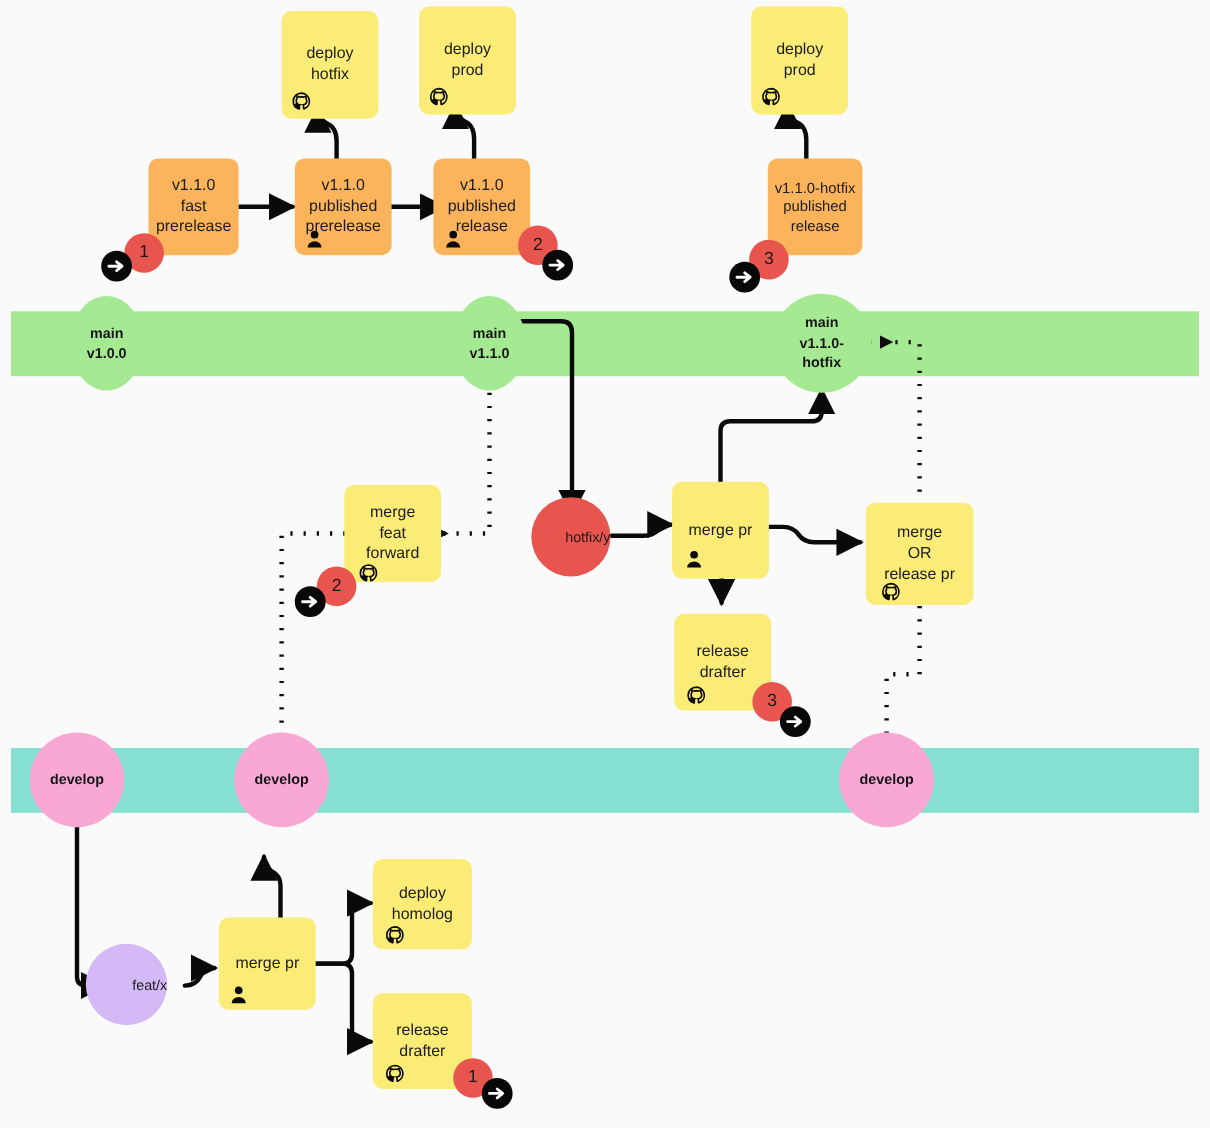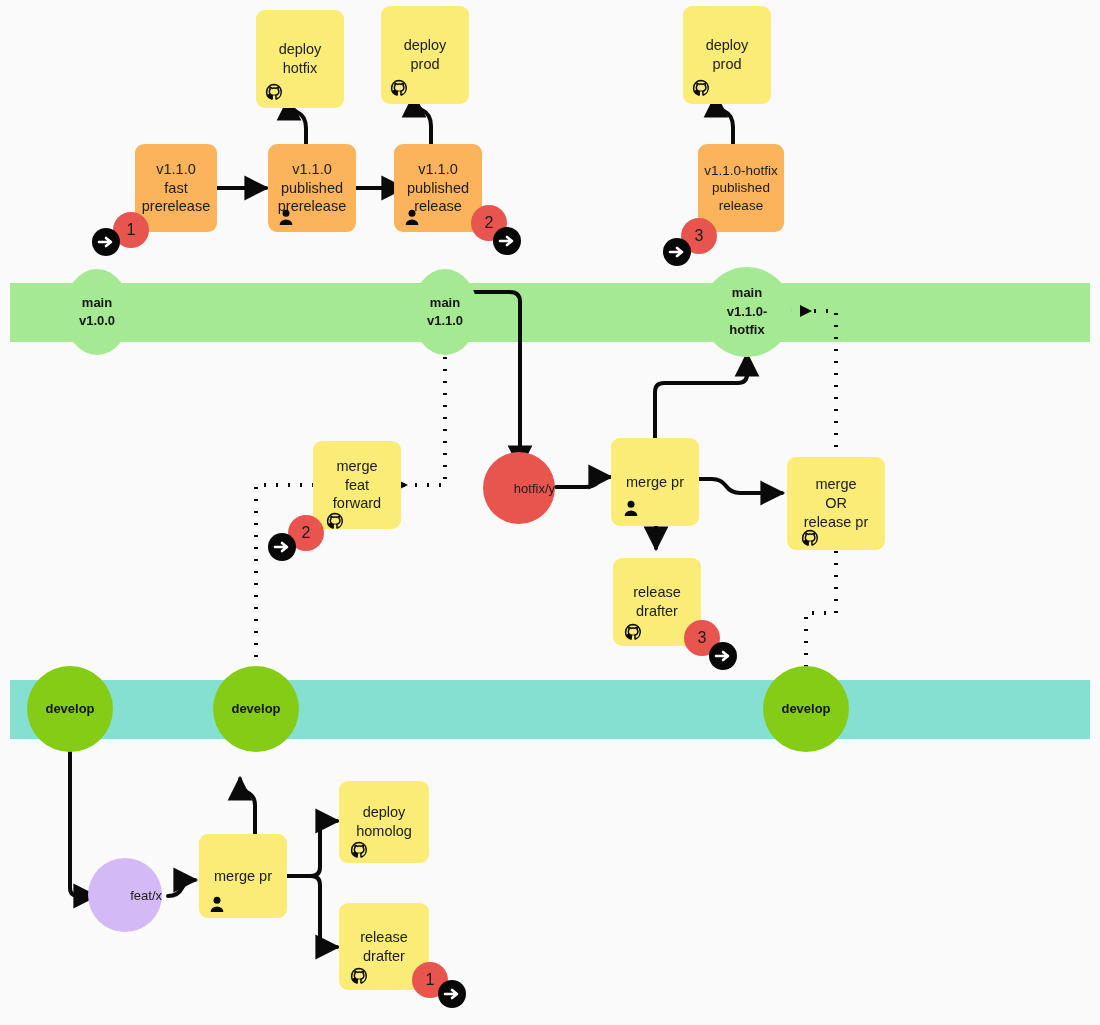--- a/index.html
+++ b/index.html
@@ -18,21 +18,21 @@
   .lane.main{top:283px;height:59px;background:#A5EA93;}
   .lane.develop{top:680px;height:59px;background:#85E0D1;}
 
   
   .lnode{
     position:absolute;border-radius:50%;
     display:flex;flex-direction:column;align-items:center;justify-content:center;
     font-weight:bold;font-size:13px;color:#151515;line-height:1.42;text-align:center;
   }
   .lnode.green{background:#A5EA93;}
-  .lnode.teal{background:#84cc16;justify-content:center;}
+  .lnode.teal{background:#f9a8d4;justify-content:center;}
 
   
   .box{
     position:absolute;border-radius:9px;
     display:flex;flex-direction:column;align-items:center;justify-content:center;
     text-align:center;color:#1c1c1c;font-size:14.5px;line-height:1.3;
   }
   .box .txt{padding:0 6px;}
   .box.yellow{background:#FAEC76;}
   .box.orange{background:#FBB45C;}
@@ -213,21 +213,21 @@
   <div class="lnode teal" style="left:213px;top:666px;width:86px;height:86px;">
     <div>develop</div>
   </div>
   <div class="lnode teal" style="left:763px;top:666px;width:86px;height:86px;">
     <div>develop</div>
   </div>
 
   <div class="circlenode" style="left:483px;top:452px;width:72px;height:72px;">
     <span>hotfix/y</span>
   </div>
-  <div class="circlenode purple" style="left:88px;top:858px;width:74px;height:74px;">
+  <div class="circlenode purple" style="left:78px;top:858px;width:74px;height:74px;">
     <span>feat/x</span>
   </div>
 
   <div class="box yellow" style="left:313px;top:441px;width:88px;height:88px;">
     <div class="txt">merge</div>
     <div class="txt">feat</div>
     <div class="txt">forward</div>
     <span class="glyph" style="left:12px;bottom:-3px;">
       <svg viewBox="0 0 20 20" width="20" height="20">
         <path d="M10 1.6c-4.1 0-7.4 3.3-7.4 7.4 0 3.3 2.1 6.1 5.1 7 .37.07.5-.16.5-.36v-1.3c-2.06.45-2.5-.99-2.5-.99-.34-.86-.83-1.09-.83-1.09-.68-.46.05-.45.05-.45.75.05 1.14.77 1.14.77.67 1.14 1.75.81 2.18.62.07-.48.26-.81.47-1-1.65-.19-3.38-.82-3.38-3.67 0-.81.29-1.47.77-1.99-.08-.19-.33-.95.07-1.98 0 0 .63-.2 2.06.76a7.1 7.1 0 0 1 3.75 0c1.43-.96 2.06-.76 2.06-.76.4 1.03.15 1.79.07 1.98.48.52.77 1.18.77 1.99 0 2.86-1.74 3.48-3.4 3.66.27.23.5.68.5 1.37v2.03c0 .2.13.44.51.36A7.42 7.42 0 0 0 10 1.6z" fill="none" stroke="#0A0A0A" stroke-width="1.5"></path>

